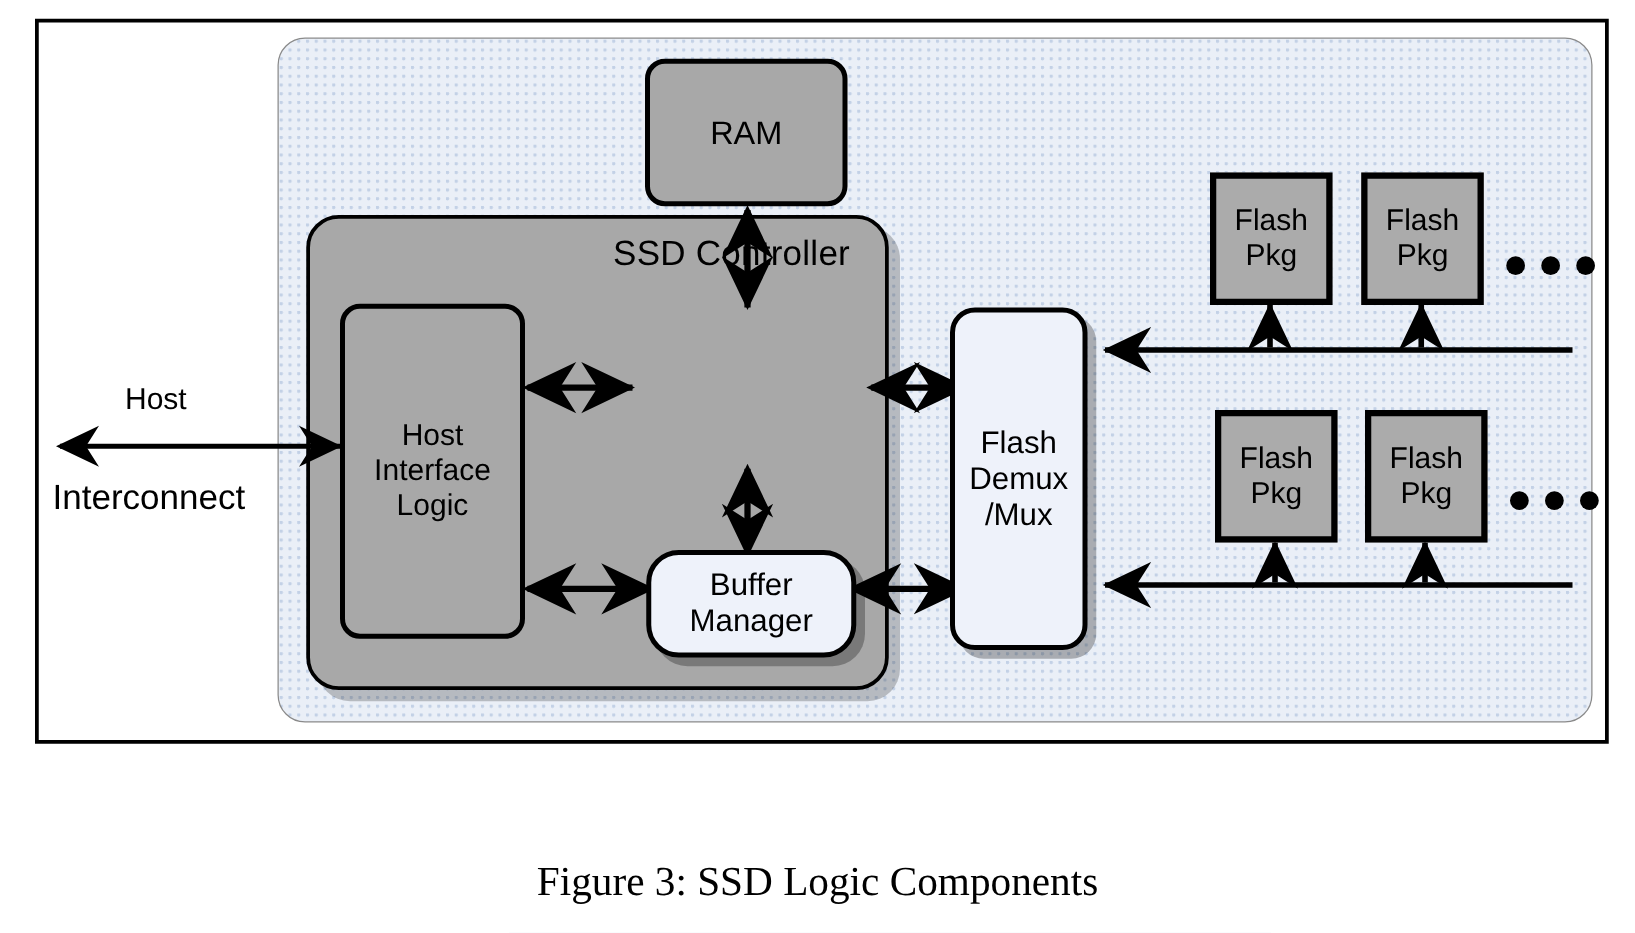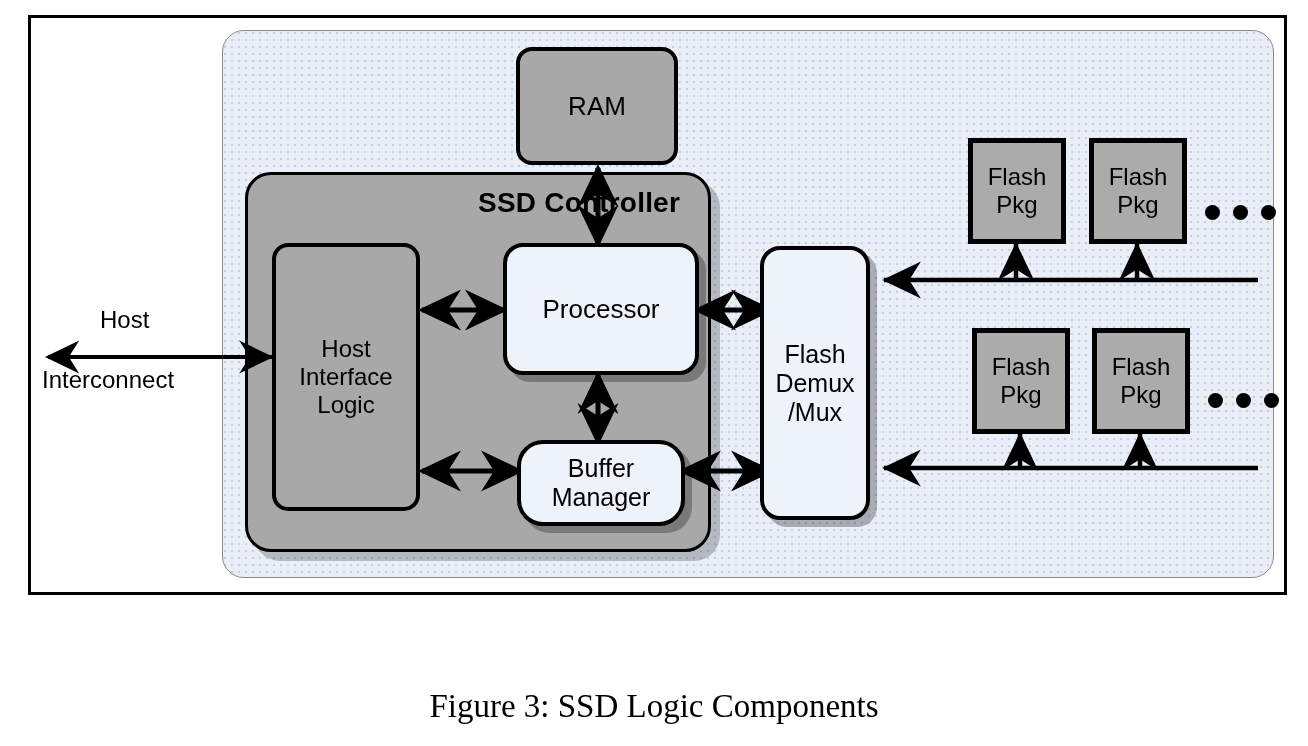--- a/index.html
+++ b/index.html
@@ -95,42 +95,42 @@
     background: #a8a8a8;
     border: 3px solid #000000;
     border-radius: 26px;
     box-shadow: 9px 9px 0 rgba(0,0,0,0.22);
   }
   .controller-title {
     position: absolute;
     right: 28px;
     top: 12px;
     font-size: 28px;
-    font-weight: bold;
+    font-weight: normal;
     color: #000000;
     letter-spacing: 0.2px;
     white-space: nowrap;
   }
 
   
   .t-ram     { font-size: 26px; }
   .t-proc    { font-size: 26px; }
   .t-buf     { font-size: 25px; }
   .t-demux   { font-size: 25px; }
   .t-hil     { font-size: 24px; }
   .t-flash   { font-size: 24px; }
 
   
   .label {
     position: absolute;
     color: #000000;
     white-space: nowrap;
   }
   .host-label       { left: 100px; top: 306px; font-size: 24px; }
-  .interconnect-lbl { left: 42px;  top: 366px; font-size: 24px; }
+  .interconnect-lbl { left: 42px;  top: 382px; font-size: 28px; }
 
   
   .dots {
     position: absolute;
     display: flex;
     gap: 13px;
     align-items: center;
   }
   .dots i {
     display: block;
@@ -238,21 +238,20 @@
       <line x1="1140" y1="466" x2="1140" y2="434" stroke="#000" stroke-width="4.5" marker-end="url(#ahR)"></line>
     </g>
   </svg>
 
   <div class="blk blk-gray-round t-ram" style="left:516px; top:47px; width:162px; height:118px;">RAM</div>
 
   <div class="blk blk-gray-round t-hil" style="left:272px; top:243px; width:148px; height:268px;">Host
 Interface
 Logic</div>
 
-  <div class="blk blk-light-round t-proc" style="left:503px; top:243px; width:196px; height:132px;">Processor</div>
 
   <div class="blk blk-light-round t-buf" style="left:517px; top:440px; width:168px; height:86px;border-radius:26px;">Buffer
 Manager</div>
 
   <div class="blk blk-light-round t-demux" style="left:760px; top:246px; width:110px; height:274px;">Flash
 Demux
 /Mux</div>
 
   <div class="blk blk-gray-sharp t-flash" style="left:968px; top:138px; width:98px; height:106px;">Flash
 Pkg</div>

